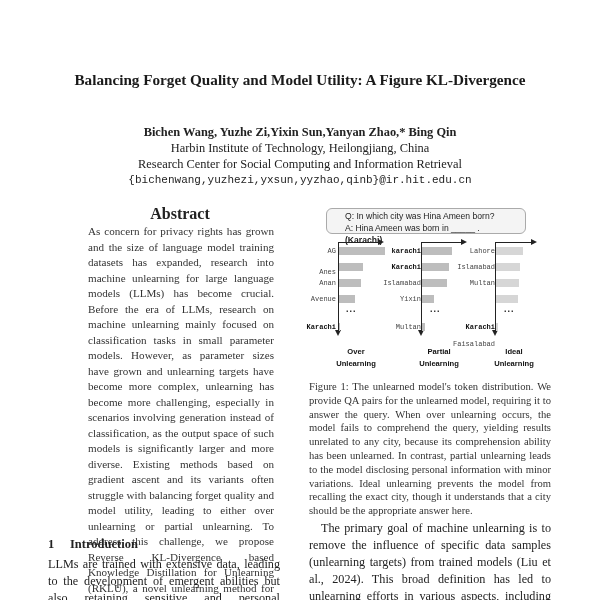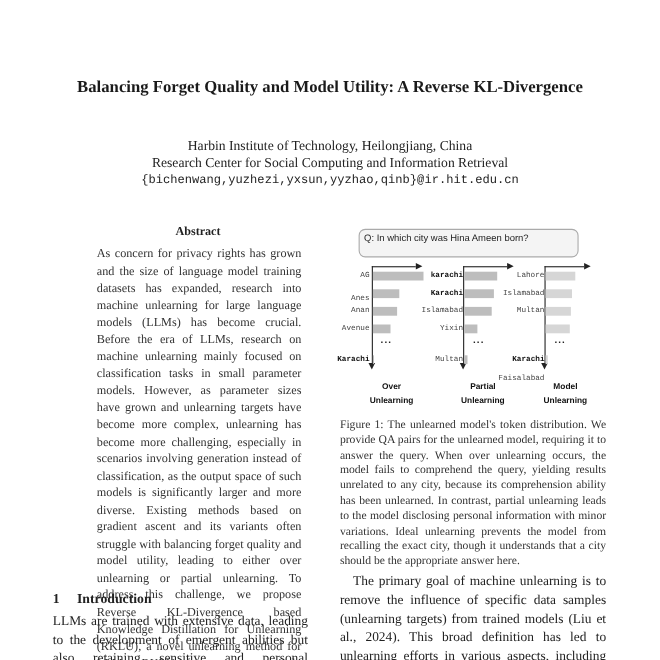--- a/index.html
+++ b/index.html
@@ -1,65 +1,67 @@
 <!DOCTYPE html>
 <html><head>
 <meta charset="utf-8">
 <style>
   html, body { margin:0; padding:0; background:#fff; }
   body { width:600px; height:600px; position:relative; overflow:hidden; font-family:"Liberation Serif", serif; color:#222; }
   .title { position:absolute; left:40px; top:70px; width:520px; text-align:center; font-weight:bold; font-size:15.2px; line-height:19px; color:#1a1a1a; }
   .authors { position:absolute; left:40px; top:124px; width:520px; text-align:center; font-size:12.4px; line-height:16px; }
   .authors .names { font-weight:bold; }
   .authors .email { font-family:"Liberation Mono", monospace; font-size:11px; }
-  .abstract-head { position:absolute; left:80px; top:205px; width:200px; text-align:center; font-weight:bold; font-size:11px; }
+  .abstract-head { position:absolute; left:80px; top:205px; width:200px; text-align:center; font-weight:bold; font-size:16px; }
   .abstract { position:absolute; left:88px; top:224px; width:186px; font-size:11.1px; line-height:15.5px; text-align:justify; color:#333; hyphens:auto; }
   .sec-head { position:absolute; left:48px; top:537px; font-weight:bold; font-size:12.5px; }
   .sec-head .num { display:inline-block; width:22px; }
   .intro { position:absolute; left:48px; top:556px; width:232px; font-size:12.2px; line-height:17px; text-align:justify; color:#222; }
   .figure { position:absolute; left:306px; top:200px; width:250px; height:175px; }
-  .qa-box { position:absolute; left:20px; top:8px; width:200px; height:26px; border:1px solid #aaa; border-radius:6px; background:#f4f4f4; font-family:"Liberation Sans", sans-serif; font-size:8.6px; line-height:12px; padding:1px 4px; box-sizing:border-box; color:#222; }
+  .qa-box { position:absolute; left:20px; top:8px; width:200px; height:26px; border:1px solid #aaa; border-radius:6px; background:#f4f4f4; font-family:"Liberation Sans", sans-serif; font-size:8.6px; line-height:12px; padding:1px 18px; box-sizing:border-box; color:#222; }
   .qa-box b { font-weight:bold; }
   .chart { position:absolute; top:42px; }
   .axis-v { position:absolute; width:1px; background:#222; top:0; height:90px; }
   .axis-h { position:absolute; height:1px; background:#222; top:0; }
   .arrow-r { position:absolute; top:-3px; width:0; height:0; border-left:6px solid #222; border-top:3.5px solid transparent; border-bottom:3.5px solid transparent; }
   .arrow-d { position:absolute; top:88px; width:0; height:0; border-top:6px solid #222; border-left:3.5px solid transparent; border-right:3.5px solid transparent; }
   .bar { position:absolute; height:8px; }
   .lbl { position:absolute; font-family:"Liberation Mono", monospace; font-size:7px; text-align:right; white-space:nowrap; color:#444; }
   .lbl.bold { font-weight:bold; color:#111; }
   .dots { position:absolute; font-family:"Liberation Sans", sans-serif; font-size:9px; font-weight:bold; letter-spacing:1px; }
   .chart-cap { position:absolute; top:104px; font-family:"Liberation Sans", sans-serif; font-size:7.6px; font-weight:bold; text-align:center; line-height:12px; color:#111; }
   .caption { position:absolute; left:309px; top:380px; width:242px; font-size:10.6px; line-height:13.8px; text-align:justify; color:#333; }
   .right-text { position:absolute; left:309px; top:520px; width:242px; font-size:12.2px; line-height:17px; text-align:justify; color:#222; text-indent:12px; }
 </style>
 </head>
 <body>
 
 <div class="title">
-  <div>Balancing Forget Quality and Model Utility: A Reverse KL-Divergence</div>
+  <div>Balancing Forget Quality and Model Utility: A Figure KL-Divergence</div>
 </div>
 
 <div class="authors">
+  <div class="names">Bichen Wang, Yuzhe Zi,Yixin Sun,Yanyan Zhao,* Bing Qin</div>
   <div>Harbin Institute of Technology, Heilongjiang, China</div>
   <div>Research Center for Social Computing and Information Retrieval</div>
   <div class="email">{bichenwang,yuzhezi,yxsun,yyzhao,qinb}@ir.hit.edu.cn</div>
 </div>
 
 <div class="abstract-head">Abstract</div>
 <div class="abstract">As concern for privacy rights has grown and the size of language model training datasets has expanded, research into machine unlearning for large language models (LLMs) has become crucial. Before the era of LLMs, research on machine unlearning mainly focused on classification tasks in small parameter models. However, as parameter sizes have grown and unlearning targets have become more complex, unlearning has become more challenging, especially in scenarios involving generation instead of classification, as the output space of such models is significantly larger and more diverse. Existing methods based on gradient ascent and its variants often struggle with balancing forget quality and model utility, leading to either over unlearning or partial unlearning. To address this challenge, we propose Reverse KL-Divergence based Knowledge Distillation for Unlearning (RKLU), a novel unlearning method for LLMs. RKLU focuses on precisely unlearning the components of the token distribution related to the unlearning target, allowing us to achieve significant forget quality while maintaining model utility in our experiments.</div>
 
 <div class="sec-head">
   <span class="num">1</span><span>Introduction</span>
 </div>
 <div class="intro">LLMs are trained with extensive data, leading to the development of emergent abilities but also retaining sensitive and personal information. For</div>
 
 <div class="figure">
   <div class="qa-box">
     <div>Q: In which city was Hina Ameen born?</div>
+    <div><span>A:  Hina Ameen was born in  _____ .</span> <b>(Karachi)</b></div>
   </div>
 
   <div class="chart" style="left:0; width:82px; height:130px;">
     <div class="axis-h" style="left:32px; width:40px;"></div>
     <div class="arrow-r" style="left:72px;"></div>
     <div class="axis-v" style="left:32px;"></div>
     <div class="arrow-d" style="left:29px;"></div>
     <div class="lbl" style="right:52px; top:5px;">AG</div>
     <div class="bar" style="left:33px; top:5px; width:46px; background:#bdbdbd;"></div>
     <div class="lbl" style="right:52px; top:26px;">Anes</div>
@@ -109,21 +111,21 @@
     <div class="lbl" style="right:61px; top:21px;">Islamabad</div>
     <div class="bar" style="left:190px; top:21px; width:24px; background:#d6d6d6;"></div>
     <div class="lbl" style="right:61px; top:37px;">Multan</div>
     <div class="bar" style="left:190px; top:37px; width:23px; background:#d6d6d6;"></div>
     <div class="lbl" style="right:61px; top:53px;margin-top:45px;">Faisalabad</div>
     <div class="bar" style="left:190px; top:53px; width:22px; background:#d6d6d6;"></div>
     <div class="dots" style="left:198px; top:62px;">...</div>
     <div class="lbl bold" style="right:61px; top:81px;">Karachi</div>
     <div class="bar" style="left:190px; top:81px; width:2px; background:#d6d6d6;"></div>
     <div class="chart-cap" style="left:178px; width:60px;">
-      <div>Model</div>
+      <div>Ideal</div>
       <div>Unlearning</div>
     </div>
   </div>
 </div>
 
 <div class="caption">Figure 1: The unlearned model's token distribution. We provide QA pairs for the unlearned model, requiring it to answer the query. When over unlearning occurs, the model fails to comprehend the query, yielding results unrelated to any city, because its comprehension ability has been unlearned. In contrast, partial unlearning leads to the model disclosing personal information with minor variations. Ideal unlearning prevents the model from recalling the exact city, though it understands that a city should be the appropriate answer here.</div>
 
 <div class="right-text">The primary goal of machine unlearning is to remove the influence of specific data samples (unlearning targets) from trained models (Liu et al., 2024). This broad definition has led to unlearning efforts in various aspects, including defense against extraction attacks (Jang et al., 2022; Barbulescu</div>
 
 </body></html>

